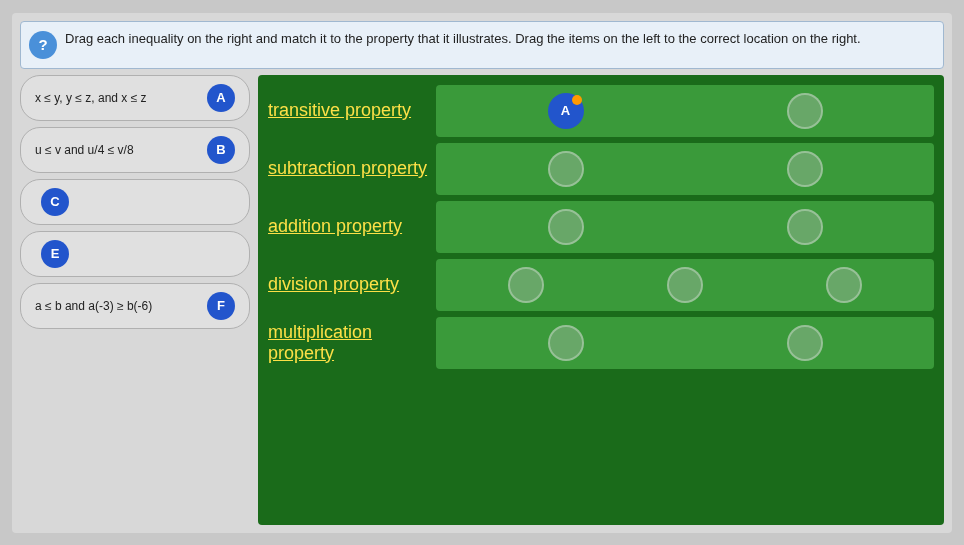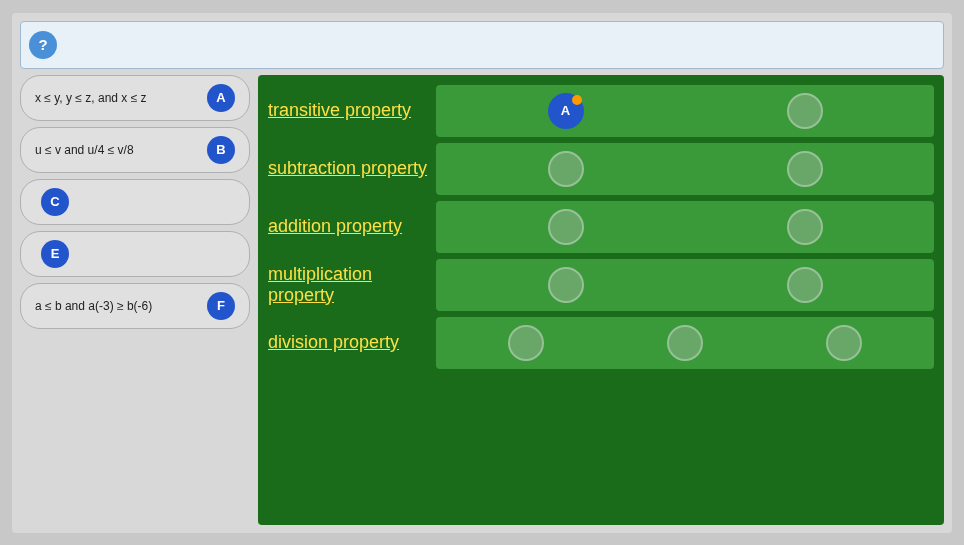--- a/index.html
+++ b/index.html
@@ -165,20 +165,21 @@
     }
   </style>
 </head>
 <body>
 
 <div class="outer-container">
   <div class="instructions-bar">
     <div class="help-circle">
       <span>?</span>
     </div>
+    <span>Drag each inequality on the right and match it to the property that it illustrates. Drag the items on the left to the correct location on the right.</span>
   </div>
 
   <div class="main-area">
 
     <div class="left-panel">
 
       <div class="drag-item">
         <span class="drag-item-text">x ≤ y, y ≤ z, and x ≤ z</span>
         <div class="label-circle label-a">
           <span>A</span>
@@ -236,31 +237,31 @@
 
       <div class="property-row">
         <div class="property-label">addition property</div>
         <div class="drop-zone">
           <div class="empty-slot"></div>
           <div class="empty-slot"></div>
         </div>
       </div>
 
       <div class="property-row">
+        <div class="property-label">division property</div>
+        <div class="drop-zone">
+          <div class="empty-slot"></div>
+          <div class="empty-slot"></div>
+          <div class="empty-slot"></div>
+        </div>
+      </div>
+
+      <div class="property-row">
         <div class="property-label">multiplication property</div>
         <div class="drop-zone">
-          <div class="empty-slot"></div>
-          <div class="empty-slot"></div>
-        </div>
-      </div>
-
-      <div class="property-row">
-        <div class="property-label">division property</div>
-        <div class="drop-zone">
-          <div class="empty-slot"></div>
           <div class="empty-slot"></div>
           <div class="empty-slot"></div>
         </div>
       </div>
 
     </div>
   </div>
 </div>
 
 </body></html>

